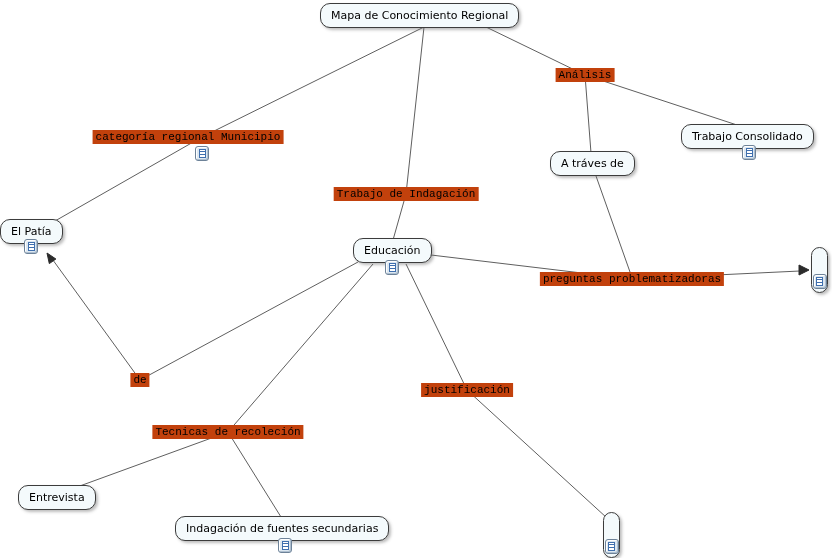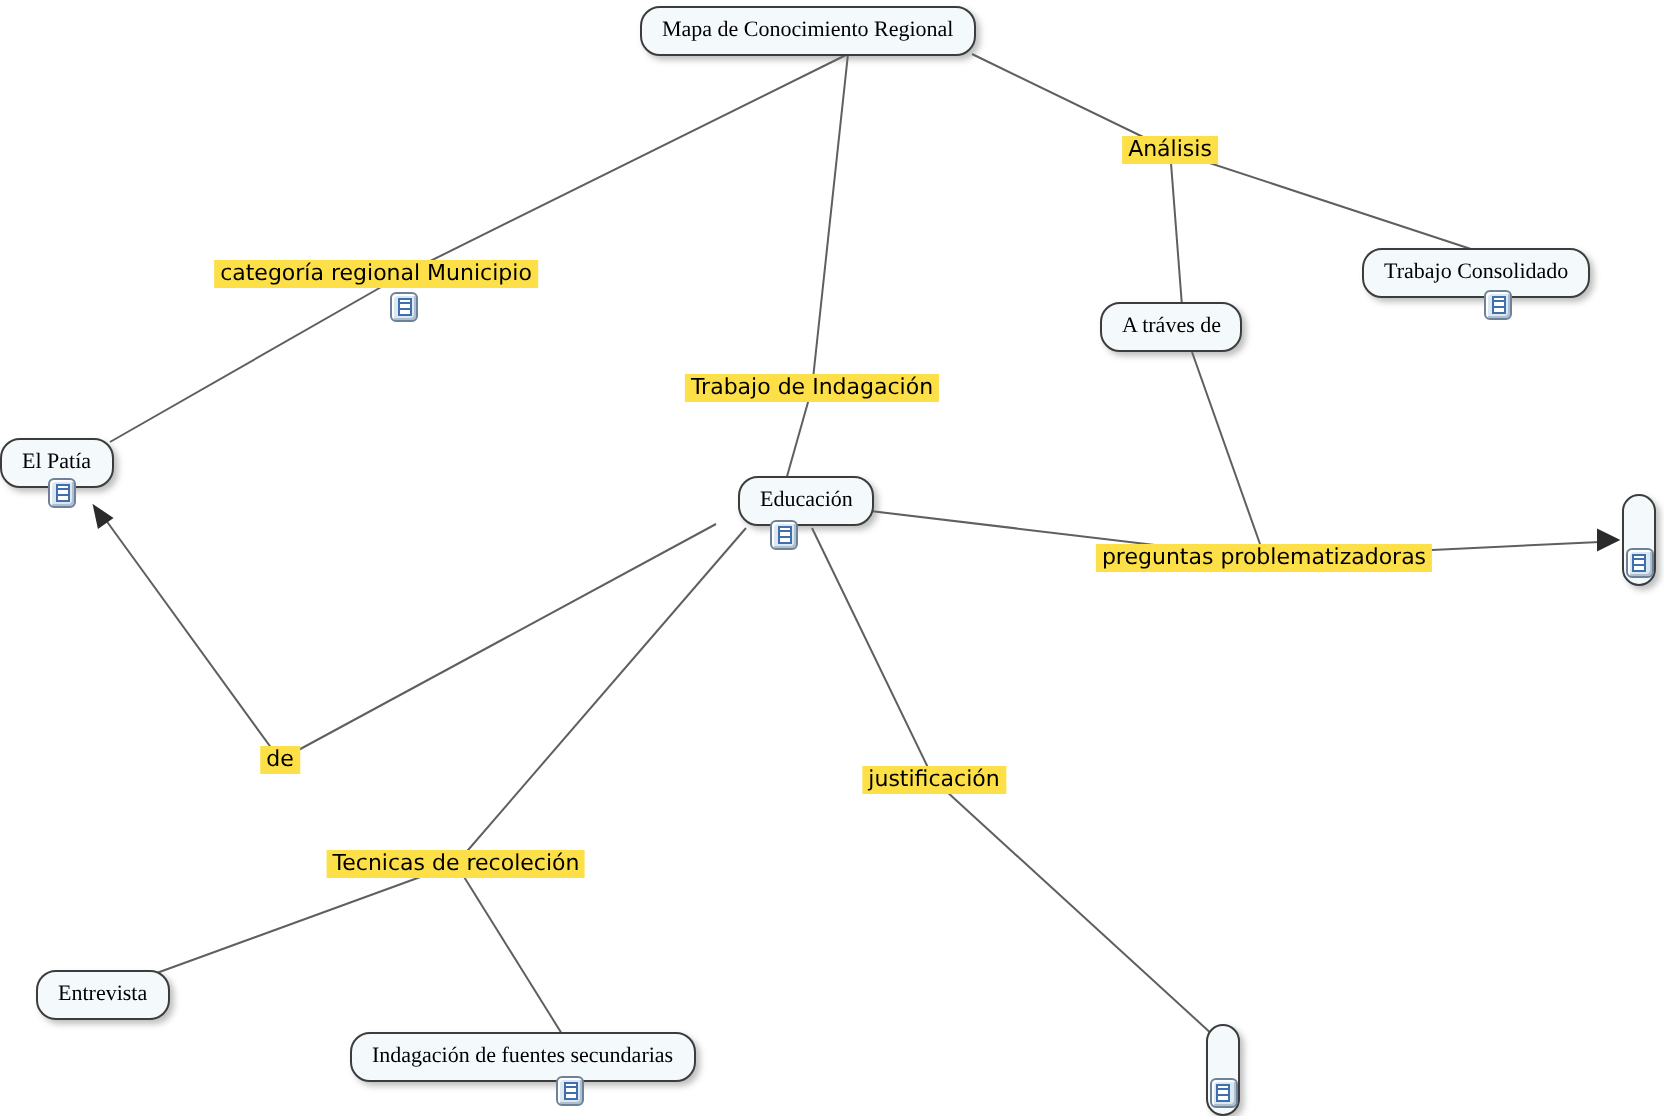--- a/index.html
+++ b/index.html
@@ -8,31 +8,30 @@
     font-family:"DejaVu Sans","Liberation Sans",sans-serif;font-size:11px;color:#000;
   }
   svg.wires{position:absolute;left:0;top:0;z-index:0;}
   svg.wires line{stroke:#5f5f5f;stroke-width:1;}
   svg.wires polygon{fill:#2b2b2b;stroke:#2b2b2b;}
   .node{
     position:absolute;z-index:2;
     background:#f4fafc;border:1px solid #3c3c3c;border-radius:10px;
     padding:5px 10px;line-height:13px;white-space:nowrap;text-align:center;
     box-shadow:2px 2px 3px rgba(110,110,110,.45);
-    font-family:Liberation Serif, serif;
   }
   .pill-node{
     position:absolute;z-index:2;width:17px;height:46px;
     background:#f4fafc;border:1px solid #3c3c3c;border-radius:9px;
     box-shadow:2px 2px 3px rgba(110,110,110,.45);
     display:flex;align-items:flex-end;justify-content:center;padding-bottom:3px;box-sizing:border-box;
   }
   .link-label{
     position:absolute;z-index:1;transform:translate(-50%,-50%);
-    background:#fde047;padding:0 3px;white-space:nowrap;line-height:14px;
+    background:#c2410c;padding:0 3px;white-space:nowrap;line-height:14px;font-family:Liberation Mono, monospace;
   }
   .res-icon{
     position:absolute;z-index:3;width:14px;height:15px;box-sizing:border-box;
     background:#dde8f1;border:1px solid #6d8298;border-radius:3px;
     box-shadow:inset 1px 1px 0 #ffffff, inset -1px -1px 0 #aebfd0;
     display:flex;align-items:center;justify-content:center;
   }
   .res-icon::before{
     content:"";display:block;width:7px;height:9px;box-sizing:border-box;
     background:#ffffff;border:1px solid #3f6fae;
@@ -72,21 +71,21 @@
   <div class="link-label" style="left:406px;top:194px">Trabajo de Indagación</div>
   <div class="link-label" style="left:632px;top:279px">preguntas problematizadoras</div>
   <div class="link-label" style="left:140px;top:380px">de</div>
   <div class="link-label" style="left:467px;top:390px">justificación</div>
   <div class="link-label" style="left:228px;top:432px">Tecnicas de recoleción</div>
 
   <div class="node" style="left:320px;top:3px">Mapa de Conocimiento Regional</div>
   <div class="node" style="left:681px;top:124px">Trabajo Consolidado</div>
   <div class="node" style="left:550px;top:151px">A tráves de</div>
   <div class="node" style="left:0px;top:219px">El Patía</div>
-  <div class="node" style="left:369px;top:238px">Educación</div>
+  <div class="node" style="left:353px;top:238px">Educación</div>
   <div class="node" style="left:175px;top:516px">Indagación de fuentes secundarias</div>
   <div class="node" style="left:18px;top:485px">Entrevista</div>
 
   <div class="res-icon" style="left:195px;top:146px"></div>
   <div class="res-icon" style="left:742px;top:145px"></div>
   <div class="res-icon" style="left:24px;top:239px"></div>
   <div class="res-icon" style="left:385px;top:260px"></div>
   <div class="res-icon" style="left:278px;top:538px"></div>
 
   <div class="pill-node" style="left:811px;top:247px">

